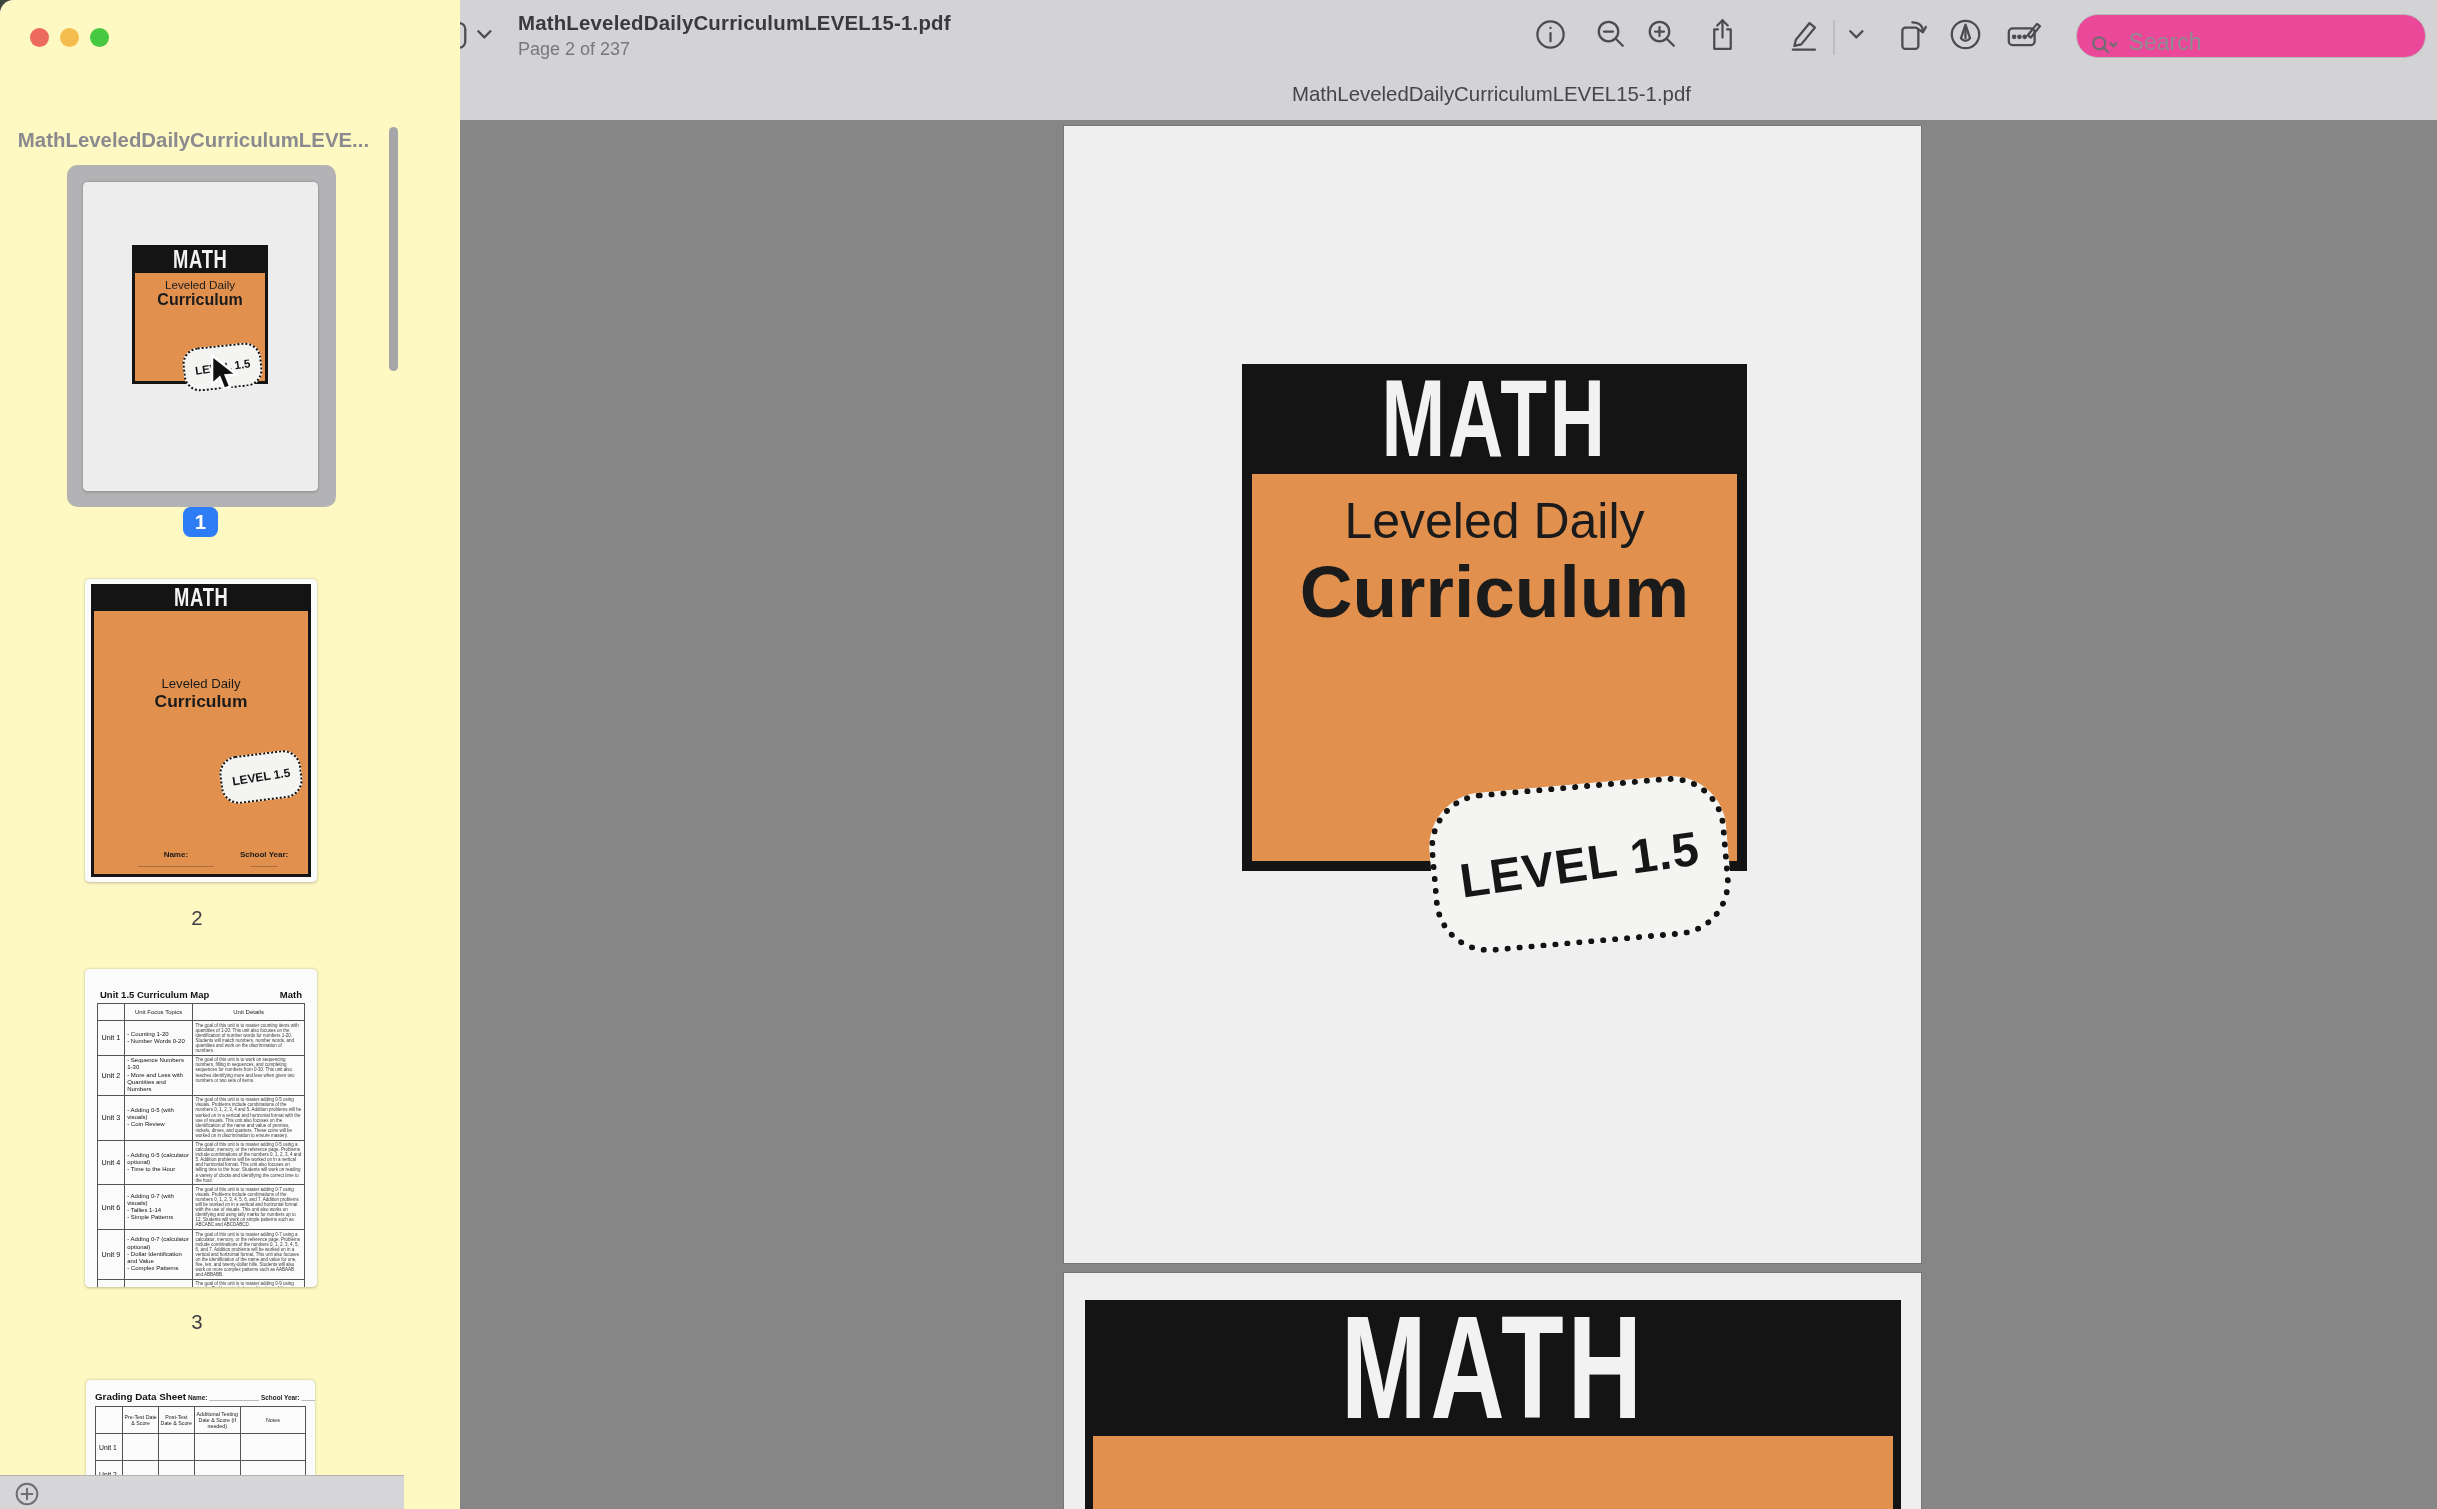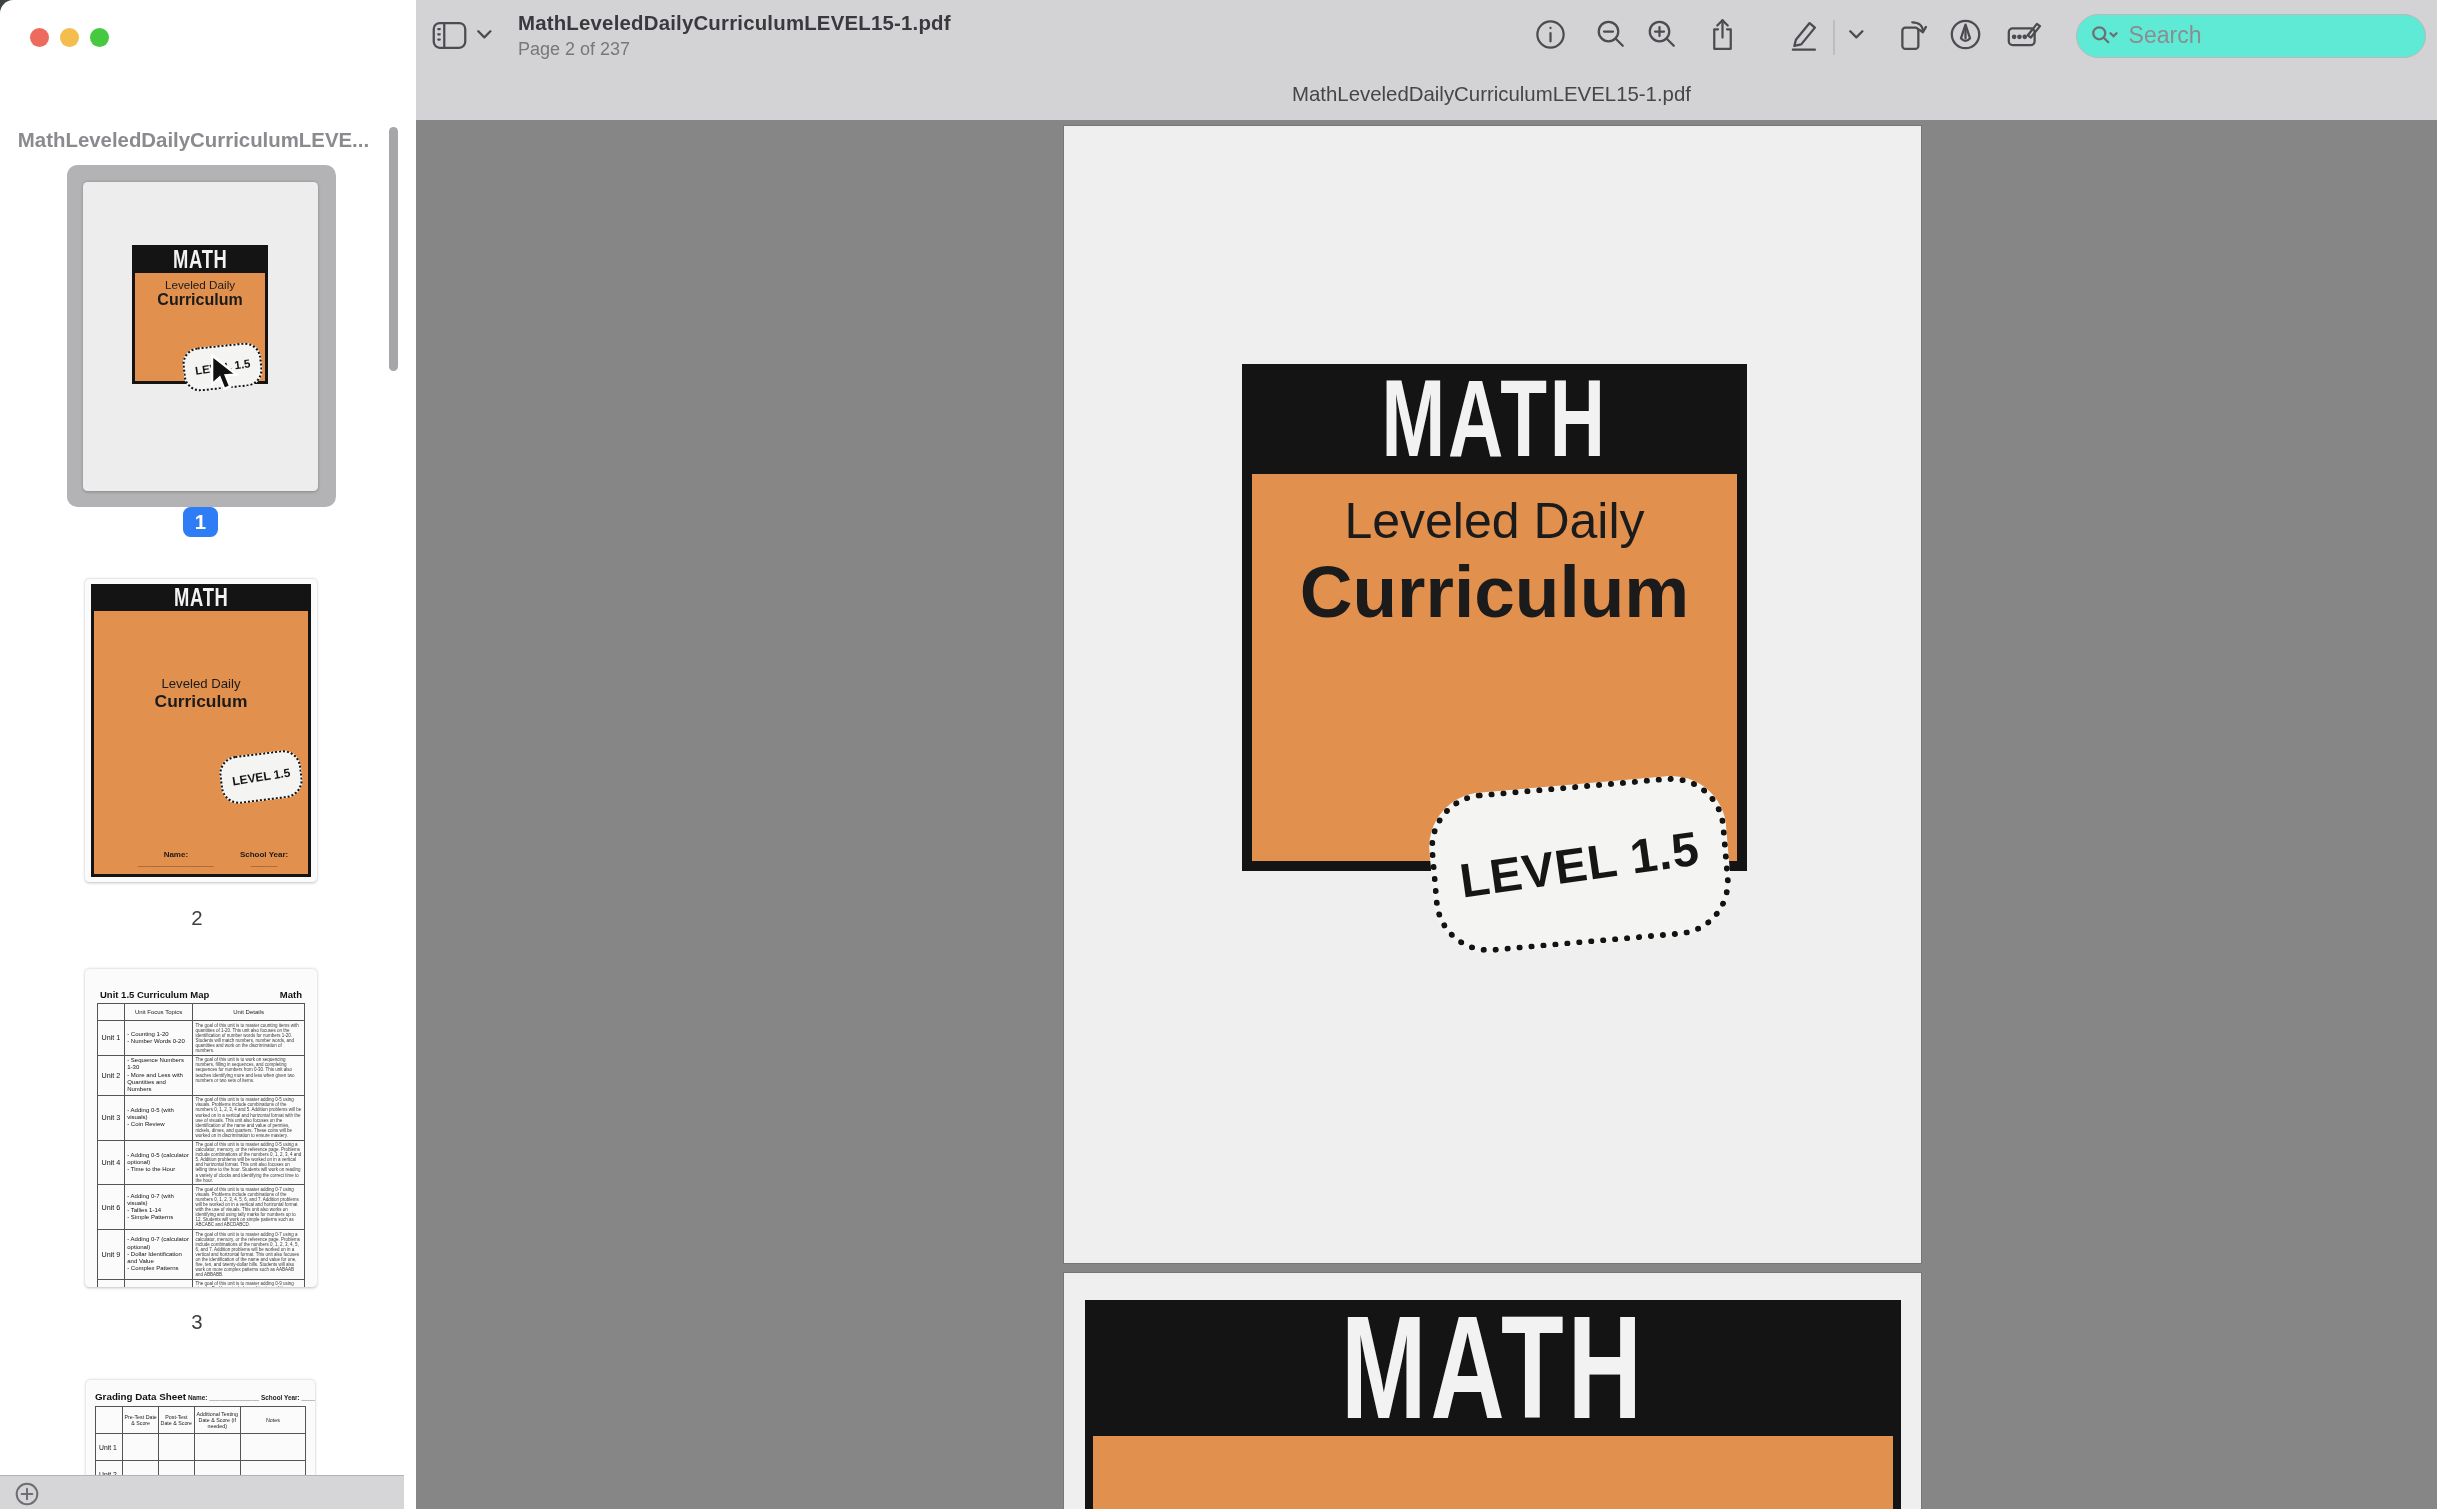--- a/index.html
+++ b/index.html
@@ -8,28 +8,28 @@
   #window{position:absolute;inset:0;border-radius:13.6px 0 0 0;overflow:hidden;background:#868686;}
 
   
   .topbar{position:absolute;left:404px;top:0;right:0;height:120px;background:#d3d3d6;}
   .titleblock{position:absolute;left:114px;top:12px;}
   .wtitle{font-size:20.4px;font-weight:700;color:#3a3a3e;letter-spacing:0.2px;}
   .wsub{font-size:18px;color:#77777c;margin-top:3.8px;}
   .tbtn{position:absolute;top:15px;width:39px;height:39px;display:flex;align-items:center;justify-content:center;}
   .tbtn svg{stroke:#4c4c50;fill:none;stroke-width:3;stroke-linecap:round;stroke-linejoin:round;}
   .tb-divider{position:absolute;top:19.7px;width:1.5px;height:35px;background:#bdbdc0;}
-  .searchfield{position:absolute;left:1672px;top:13.6px;width:350px;height:44px;border:1.5px solid #b9b9bc;border-radius:22px;background:#5eead4;display:flex;align-items:center;padding:0 13.6px;}
+  .searchfield{position:absolute;left:1672px;top:13.6px;width:350px;height:44px;border:1.5px solid #b9b9bc;border-radius:22px;background:#ec4899;display:flex;align-items:flex-end;padding:0 13.6px;}
   .searchfield svg{stroke:#6e6e73;fill:none;stroke-width:3;stroke-linecap:round;}
   .searchfield input{border:none;outline:none;background:transparent;font-size:23px;color:#3c3c40;width:257px;margin-left:9px;}
   .searchfield input::placeholder{color:#8c8c91;}
   .doc-header{position:absolute;left:747px;top:83px;width:681px;text-align:center;font-size:20.4px;color:#46464a;}
 
   
-  .sidebar{position:absolute;left:0;top:0;width:416px;height:1510px;background:#ffffff;overflow:hidden;}
+  .sidebar{position:absolute;left:0;top:0;width:460px;height:1510px;background:#fef9c3;overflow:hidden;}
   .tl{position:absolute;top:28px;width:19px;height:19px;border-radius:50%;}
   .side-label{position:absolute;top:129px;left:12px;width:363px;text-align:center;font-size:20.4px;font-weight:600;color:#8a8a8f;white-space:nowrap;overflow:hidden;}
   .thumb-select{position:absolute;left:67px;top:165px;width:269px;height:342px;background:#b3b3b6;border-radius:10.6px;}
   .page-thumb{position:absolute;background:#fbfbfb;border-radius:4.5px;overflow:hidden;box-shadow:0 0.8px 3px rgba(0,0,0,.25);}
   .pt1{left:83px;top:182px;width:235px;height:309px;background:#ededee;}
   .pt2{left:85px;top:579px;width:232px;height:303px;}
   .pt3{left:85px;top:969px;width:232px;height:318px;}
   .pt4{left:86px;top:1380px;width:229px;height:303px;}
   .pagenum{position:absolute;width:232px;text-align:center;font-size:20.4px;color:#3e3e42;}
   .badge{position:absolute;left:183px;top:507px;width:35px;height:30px;border-radius:7.6px;display:flex;align-items:center;justify-content:center;color:#fff;font-size:20.4px;font-weight:700;}

